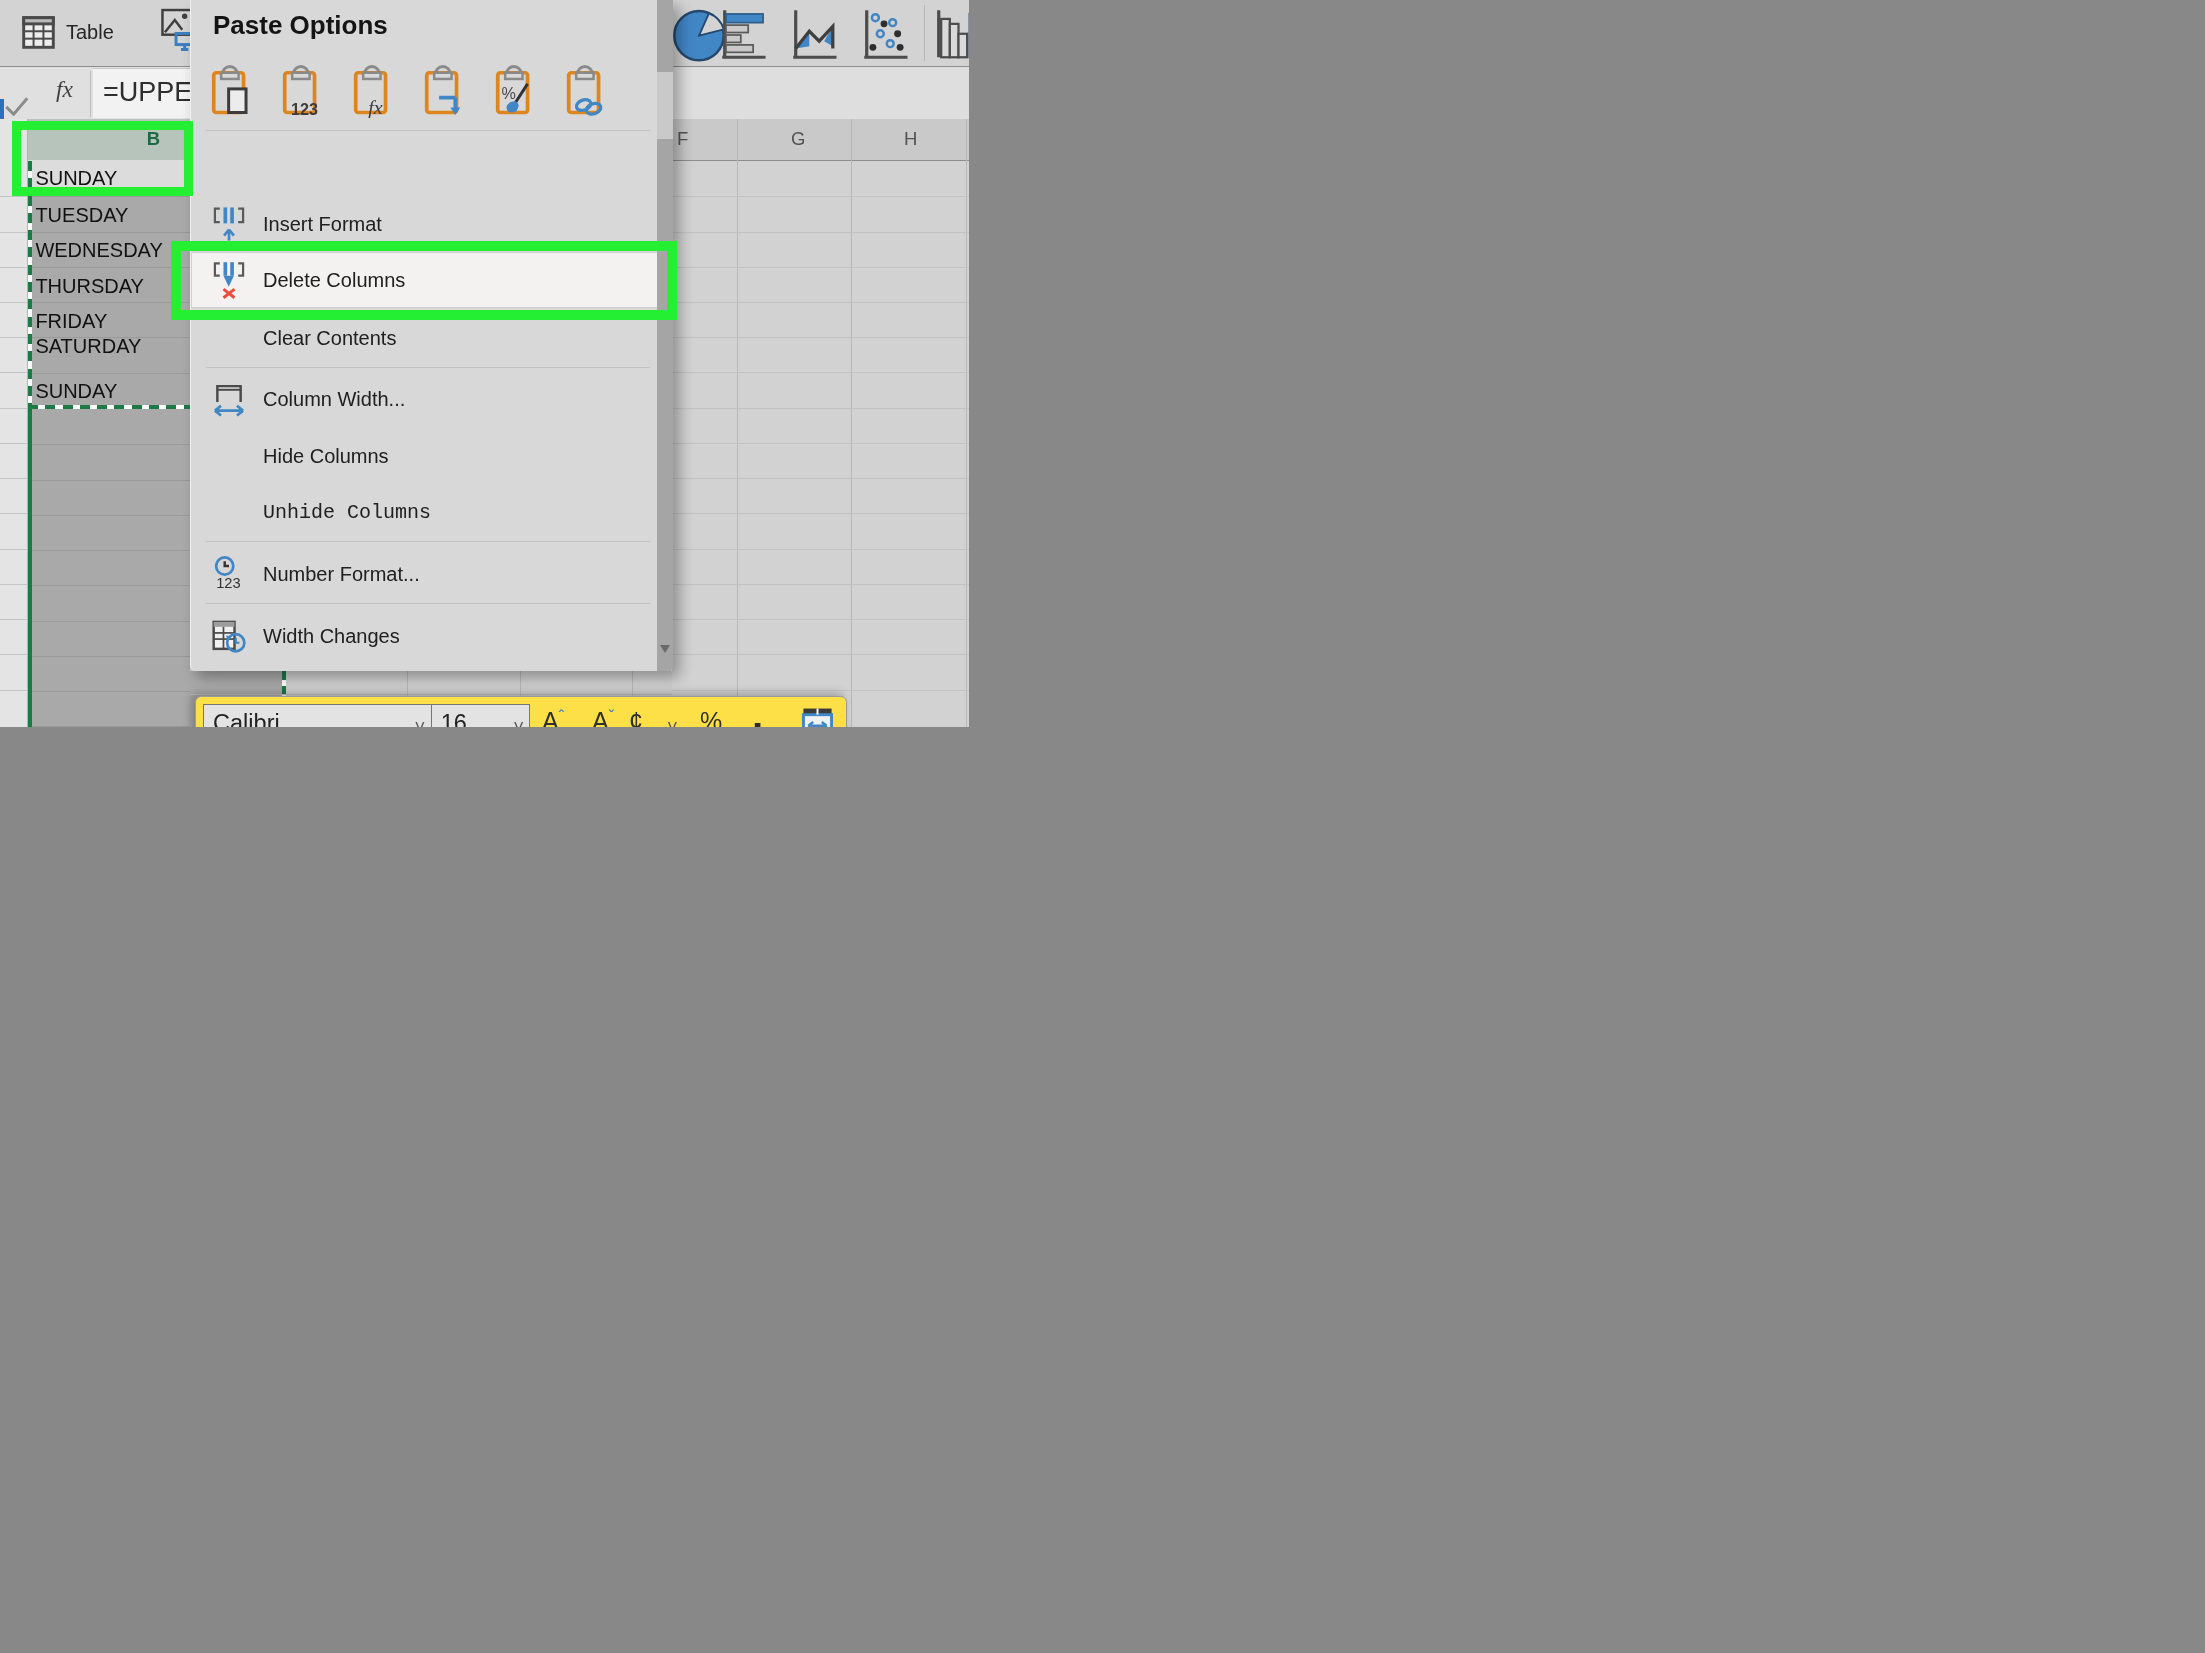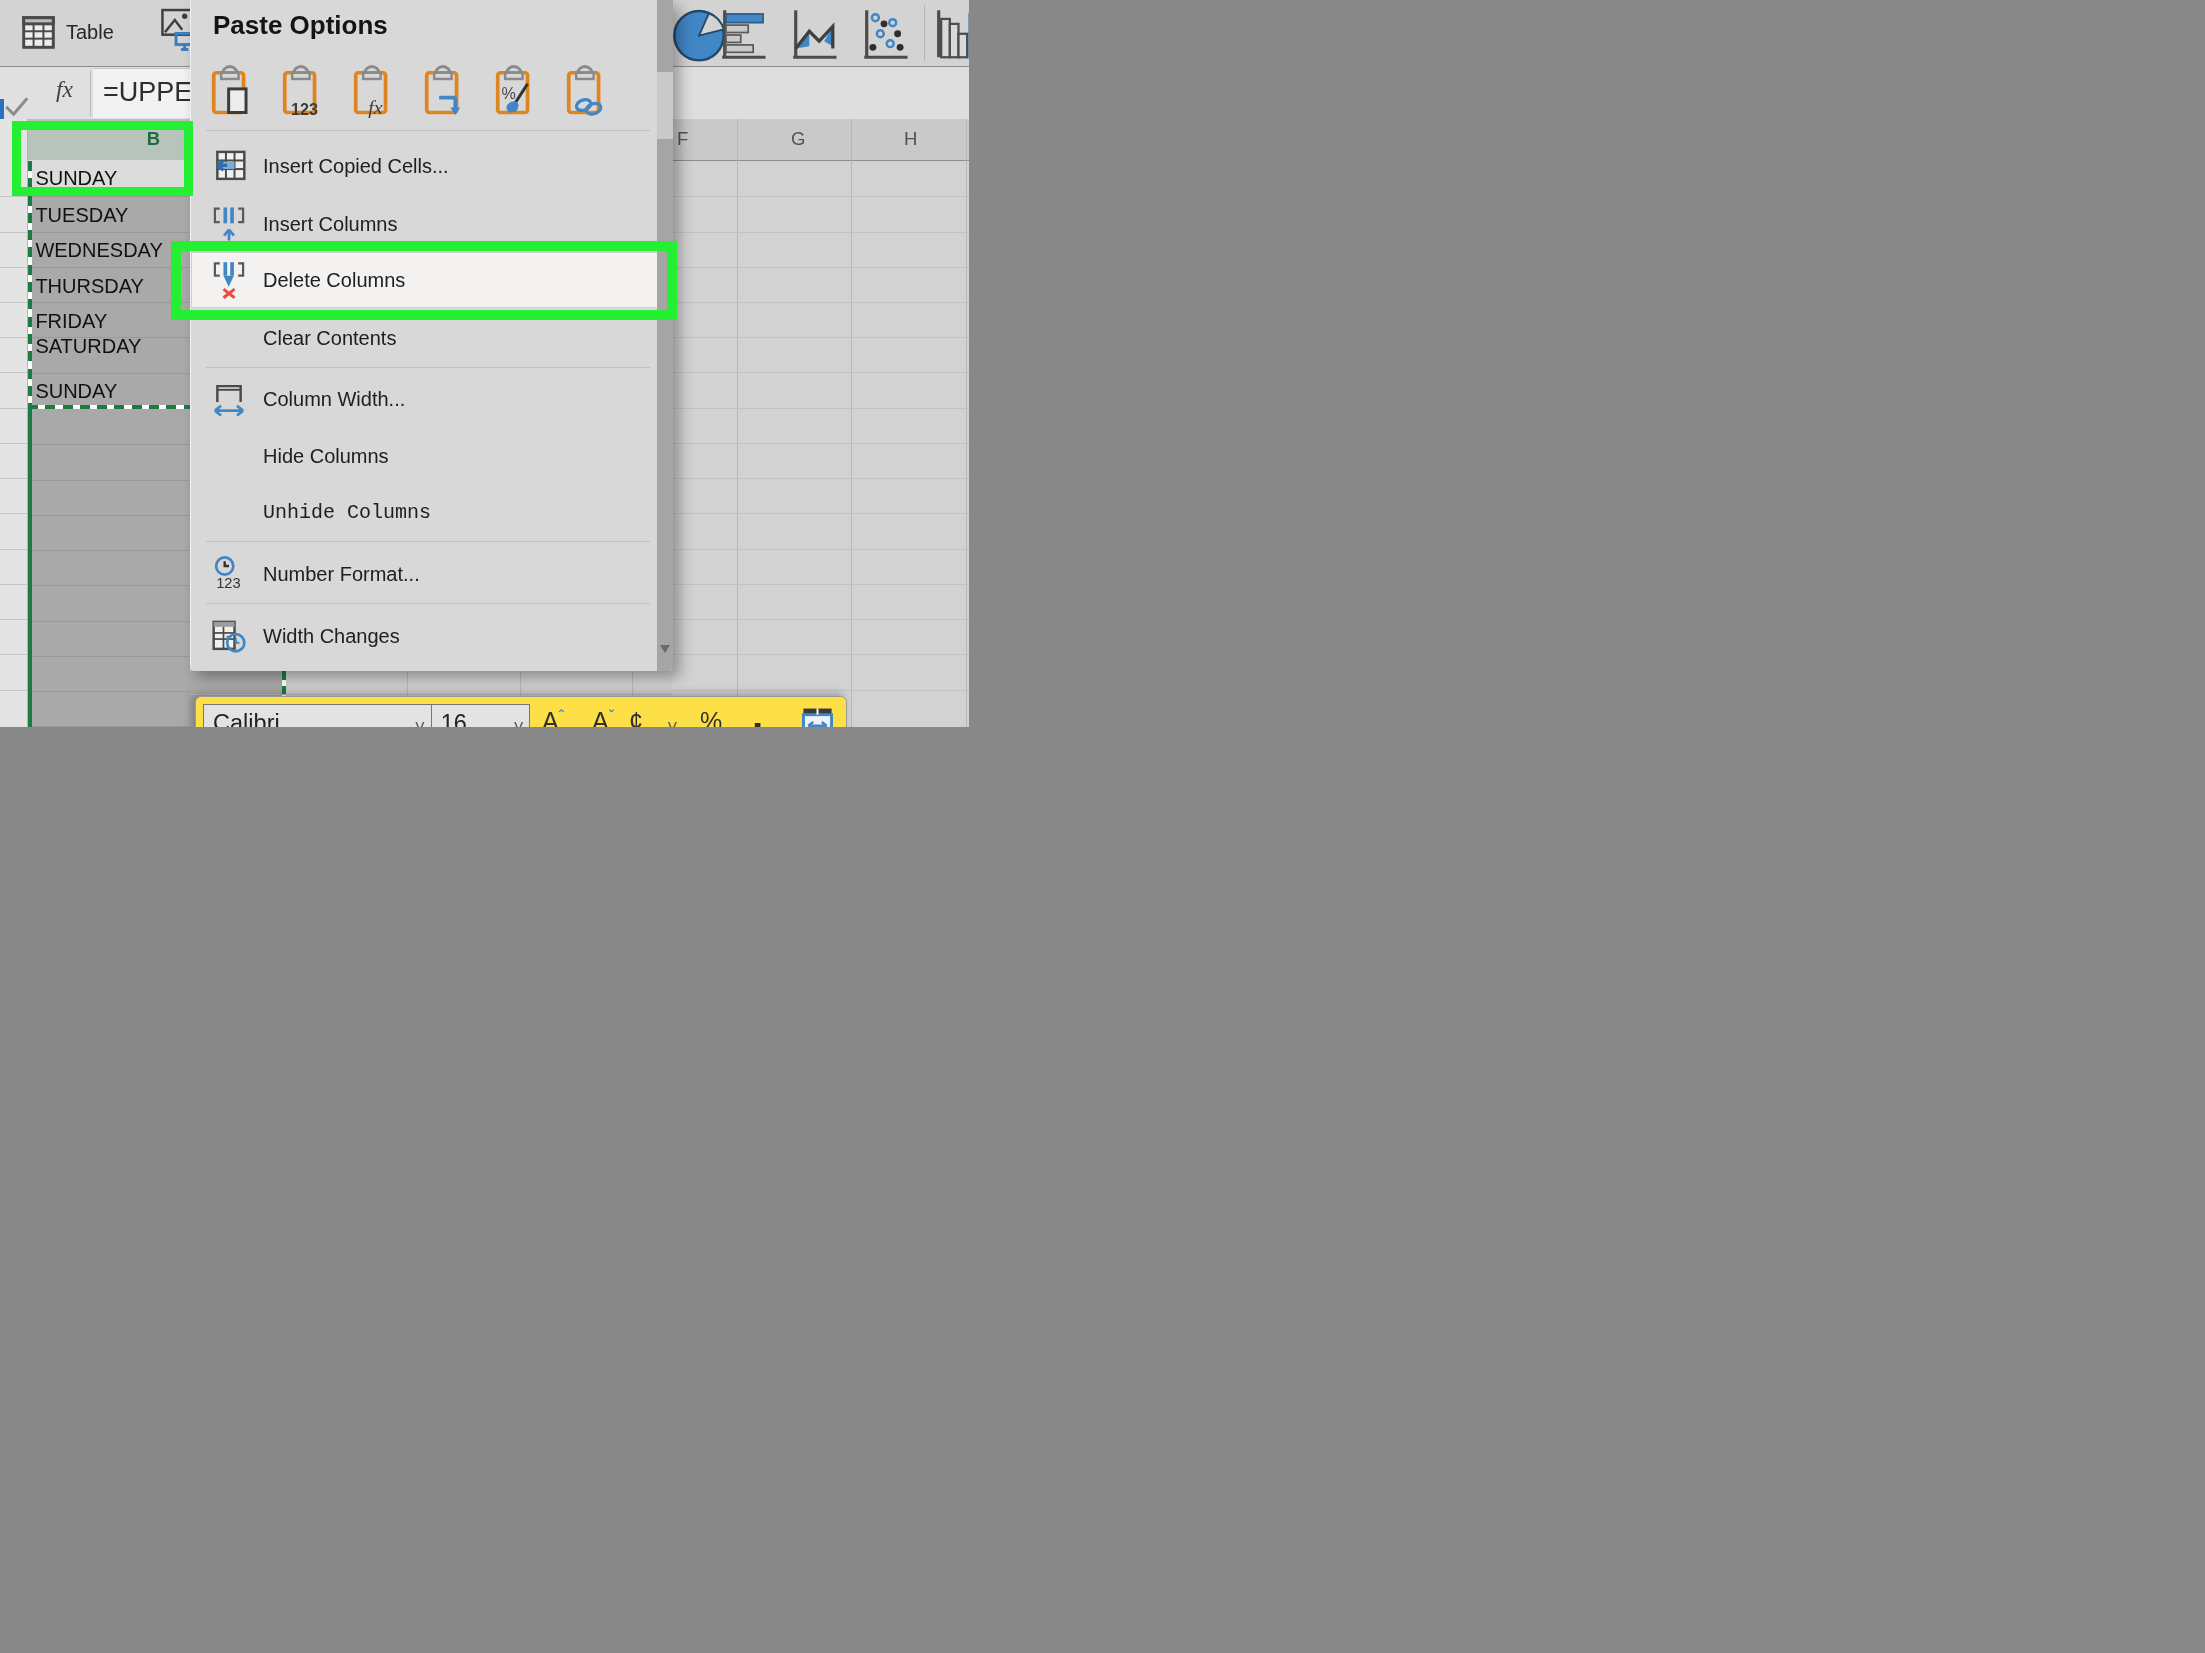--- a/index.html
+++ b/index.html
@@ -330,46 +330,32 @@
           <path d="M10 8 a6 6 0 0 1 12 0" fill="none" stroke="#8a8a8a" stroke-width="2.4"></path>
           <rect x="9" y="7" width="14" height="5" fill="#d9d9d9" stroke="#8a8a8a" stroke-width="2"></rect>
           <ellipse cx="15" cy="33" rx="6" ry="4" fill="none" stroke="#4186c5" stroke-width="2.6" transform="rotate(-20 15 33)"></ellipse>
           <ellipse cx="23" cy="36" rx="6" ry="4" fill="none" stroke="#4186c5" stroke-width="2.6" transform="rotate(-20 23 36)"></ellipse>
         </svg>
       </span>
     </div>
 
     <div class="msep abs" style="top:130px;"></div>
 
-    <div class="mitem abs" style="top:147px;">
-      <span class="ic">
-        <svg width="38" height="38" viewBox="0 0 31 31">
-          <rect x="6" y="4" width="22" height="22" fill="#f0f0f0" stroke="#4a4a4a" stroke-width="2"></rect>
-          <line x1="6" y1="11" x2="28" y2="11" stroke="#4a4a4a" stroke-width="1.6"></line>
-          <line x1="6" y1="18" x2="28" y2="18" stroke="#4a4a4a" stroke-width="1.6"></line>
-          <line x1="13" y1="4" x2="13" y2="26" stroke="#4a4a4a" stroke-width="1.6"></line>
-          <line x1="20" y1="4" x2="20" y2="26" stroke="#4a4a4a" stroke-width="1.6"></line>
-          <rect x="7" y="12" width="13" height="6" fill="#7aadd6"></rect>
-          <path d="M14 15 H6 M6 15 l5 -4 M6 15 l5 4" fill="none" stroke="#2f6ea8" stroke-width="2.6"></path>
-        </svg>
-      </span>
-      <span class="lbl">Insert Copied Cells...</span>
-    </div>
 
     <div class="mitem abs" style="top:205px;">
       <span class="ic">
         <svg width="38" height="38" viewBox="0 0 31 31">
           <path d="M8 3 H4 V14 H8" fill="none" stroke="#5a5a5a" stroke-width="1.8"></path>
           <path d="M23 3 H27 V14 H23" fill="none" stroke="#5a5a5a" stroke-width="1.8"></path>
           <rect x="11" y="2" width="3" height="13" fill="#4186c5"></rect>
           <rect x="16.5" y="2" width="3" height="13" fill="#4186c5"></rect>
           <path d="M15.5 29 V20 M15.5 20 l-4 5 M15.5 20 l4 5" fill="none" stroke="#4186c5" stroke-width="2.2"></path>
         </svg>
       </span>
-      <span class="lbl">Insert Columns</span>
+      <span class="lbl">Insert Format</span>
     </div>
 
     <div class="hl-row abs"></div>
     <div class="mitem abs" style="top:261px;">
       <span class="ic">
         <svg width="38" height="38" viewBox="0 0 31 31">
           <path d="M8 2 H4 V12 H8" fill="none" stroke="#5a5a5a" stroke-width="1.8"></path>
           <path d="M23 2 H27 V12 H23" fill="none" stroke="#5a5a5a" stroke-width="1.8"></path>
           <rect x="11" y="1" width="3" height="11" fill="#4186c5"></rect>
           <rect x="16.5" y="1" width="3" height="11" fill="#4186c5"></rect>

